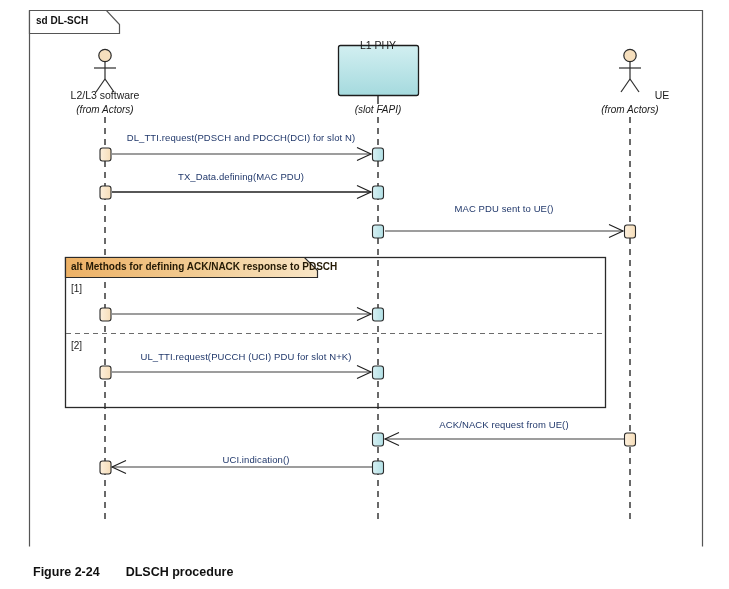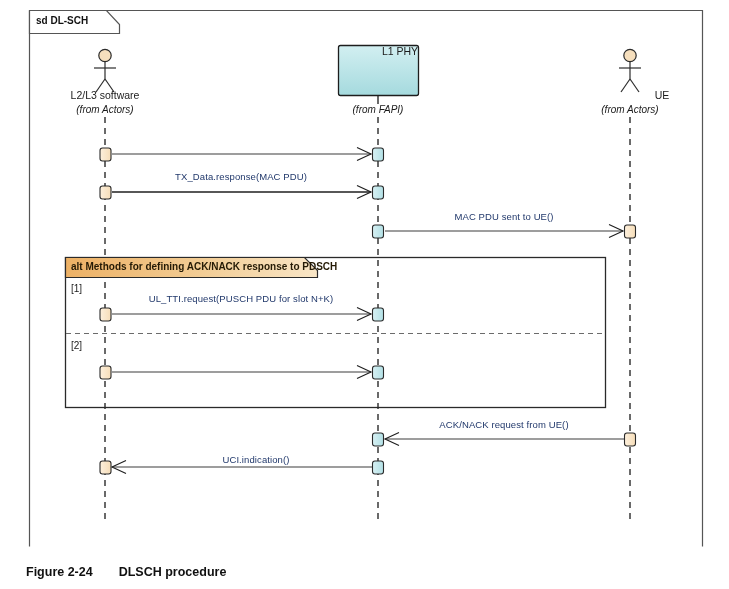--- a/index.html
+++ b/index.html
@@ -202,33 +202,34 @@
 
     <rect x="624.5" y="225" width="11" height="13" rx="2.5" ry="2.5" fill="url(#gradActBeige)" stroke="#2a2a2a" stroke-width="1.1"></rect>
     <rect x="624.5" y="433" width="11" height="13" rx="2.5" ry="2.5" fill="url(#gradActBeige)" stroke="#2a2a2a" stroke-width="1.1"></rect>
   </svg>
 
   <div class="lbl frame-tab-label" style="left:36px; top:16px;">sd DL-SCH</div>
 
   <div class="lbl lifeline-name" style="left:105px; top:90px;">L2/L3 software</div>
   <div class="lbl lifeline-stereo" style="left:105px; top:105px;">(from Actors)</div>
 
-  <div class="lbl box-title" style="left:378px; top:46px;margin-left:22px;">L1 PHY</div>
-  <div class="lbl lifeline-stereo" style="left:378px; top:105px;">(from FAPI)</div>
+  <div class="lbl box-title" style="left:378px; top:40px;">L1 PHY</div>
+  <div class="lbl lifeline-stereo" style="left:378px; top:105px;">(slot FAPI)</div>
 
   <div class="lbl lifeline-name" style="left:662px; top:90px;">UE</div>
   <div class="lbl lifeline-stereo" style="left:630px; top:105px;">(from Actors)</div>
 
-  <div class="lbl msg-label" style="left:241px; top:172px;">TX_Data.response(MAC PDU)</div>
-  <div class="lbl msg-label" style="left:504px; top:212px;">MAC PDU sent to UE()</div>
-  <div class="lbl msg-label" style="left:241px; top:294px;">UL_TTI.request(PUSCH PDU for slot N+K)</div>
+  <div class="lbl msg-label" style="left:241px; top:133px;">DL_TTI.request(PDSCH and PDCCH(DCI) for slot N)</div>
+  <div class="lbl msg-label" style="left:241px; top:172px;">TX_Data.defining(MAC PDU)</div>
+  <div class="lbl msg-label" style="left:504px; top:204px;">MAC PDU sent to UE()</div>
+  <div class="lbl msg-label" style="left:246px; top:352px;">UL_TTI.request(PUCCH (UCI) PDU for slot N+K)</div>
   <div class="lbl msg-label" style="left:504px; top:420px;">ACK/NACK request from UE()</div>
   <div class="lbl msg-label" style="left:256px; top:455px;">UCI.indication()</div>
 
   <div class="lbl alt-tab-label" style="left:71px; top:262px;">alt Methods for defining ACK/NACK response to PDSCH</div>
   <div class="lbl operand-label" style="left:71px; top:284px;">[1]</div>
   <div class="lbl operand-label" style="left:71px; top:341px;">[2]</div>
 
-  <div class="lbl caption" style="left:26px; top:566px;">
+  <div class="lbl caption" style="left:33px; top:566px;">
     <span class="caption-num">Figure 2-24</span><span>DLSCH procedure</span>
   </div>
 
 </div>
 
 </body></html>

